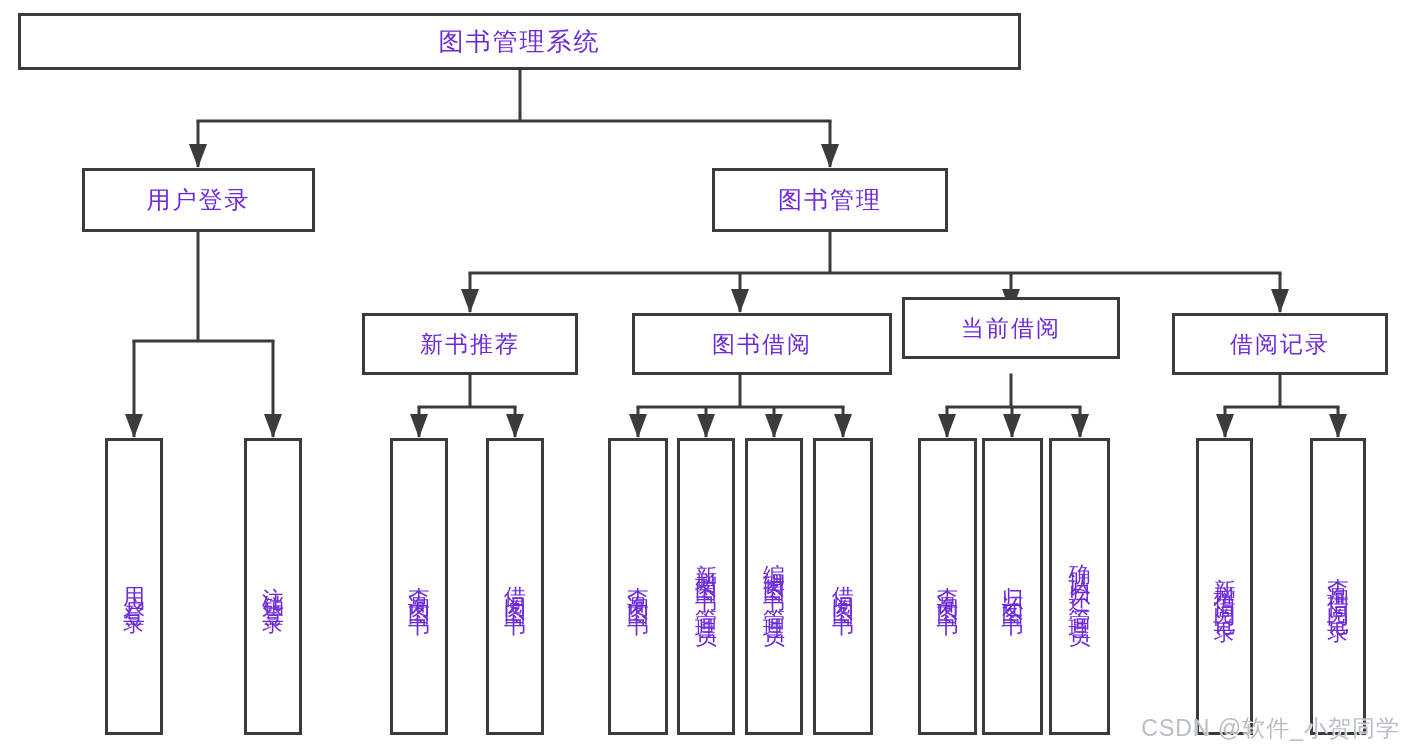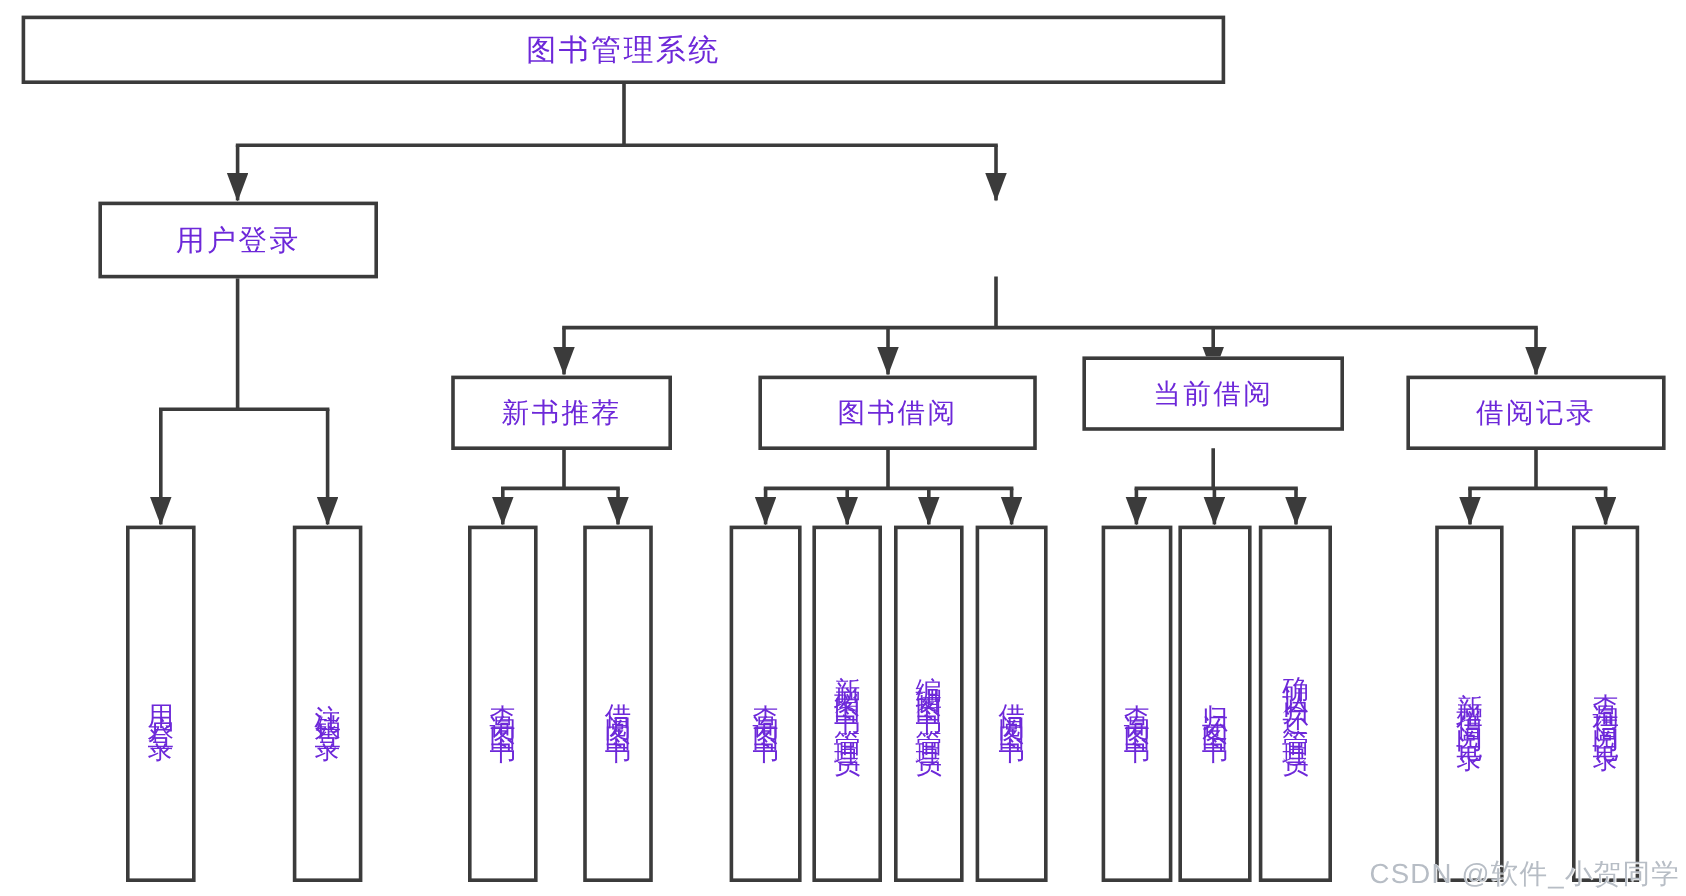--- a/index.html
+++ b/index.html
@@ -90,25 +90,28 @@
     </g>
   </svg>
 
   <div class="box lvl1" style="left:18px;top:13px;width:1003px;height:57px">
     <span class="lbl">图书管理系统</span>
   </div>
 
   <div class="box lvl2" style="left:82px;top:168px;width:233px;height:64px">
     <span class="lbl">用户登录</span>
   </div>
+  <div class="box lvl2" style="left:712px;top:168px;width:236px;height:64px">
+    <span class="lbl">图书管理</span>
+  </div>
 
-  <div class="box lvl3" style="left:376px;top:313px;width:184px;height:62px">
+  <div class="box lvl3" style="left:362px;top:313px;width:216px;height:62px">
     <span class="lbl">新书推荐</span>
   </div>
-  <div class="box lvl3" style="left:632px;top:313px;width:232px;height:62px">
+  <div class="box lvl3" style="left:632px;top:313px;width:260px;height:62px">
     <span class="lbl">图书借阅</span>
   </div>
   <div class="box lvl3" style="left:902px;top:297px;width:218px;height:62px">
     <span class="lbl">当前借阅</span>
   </div>
   <div class="box lvl3" style="left:1172px;top:313px;width:216px;height:62px">
     <span class="lbl">借阅记录</span>
   </div>
 
   <div class="box leaf" style="left:105px;top:438px;width:58px;height:297px">

